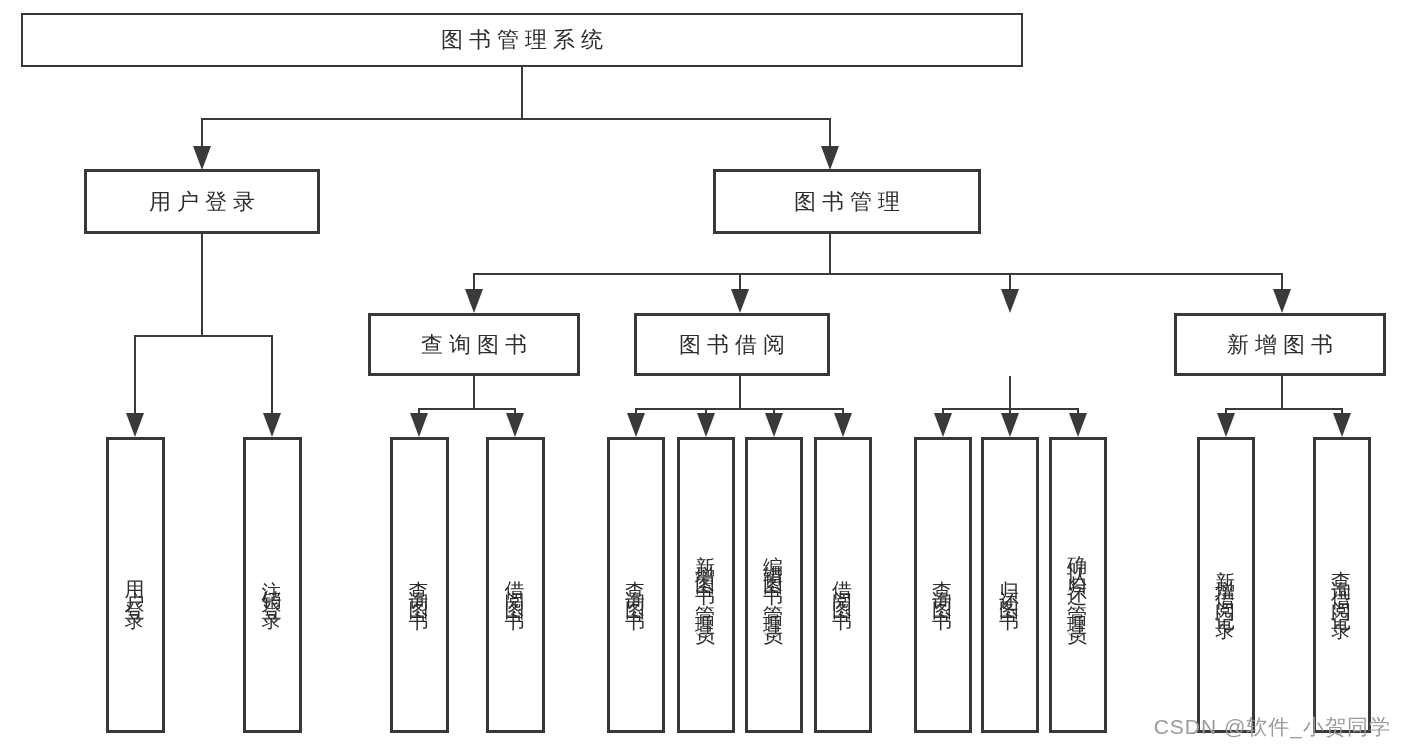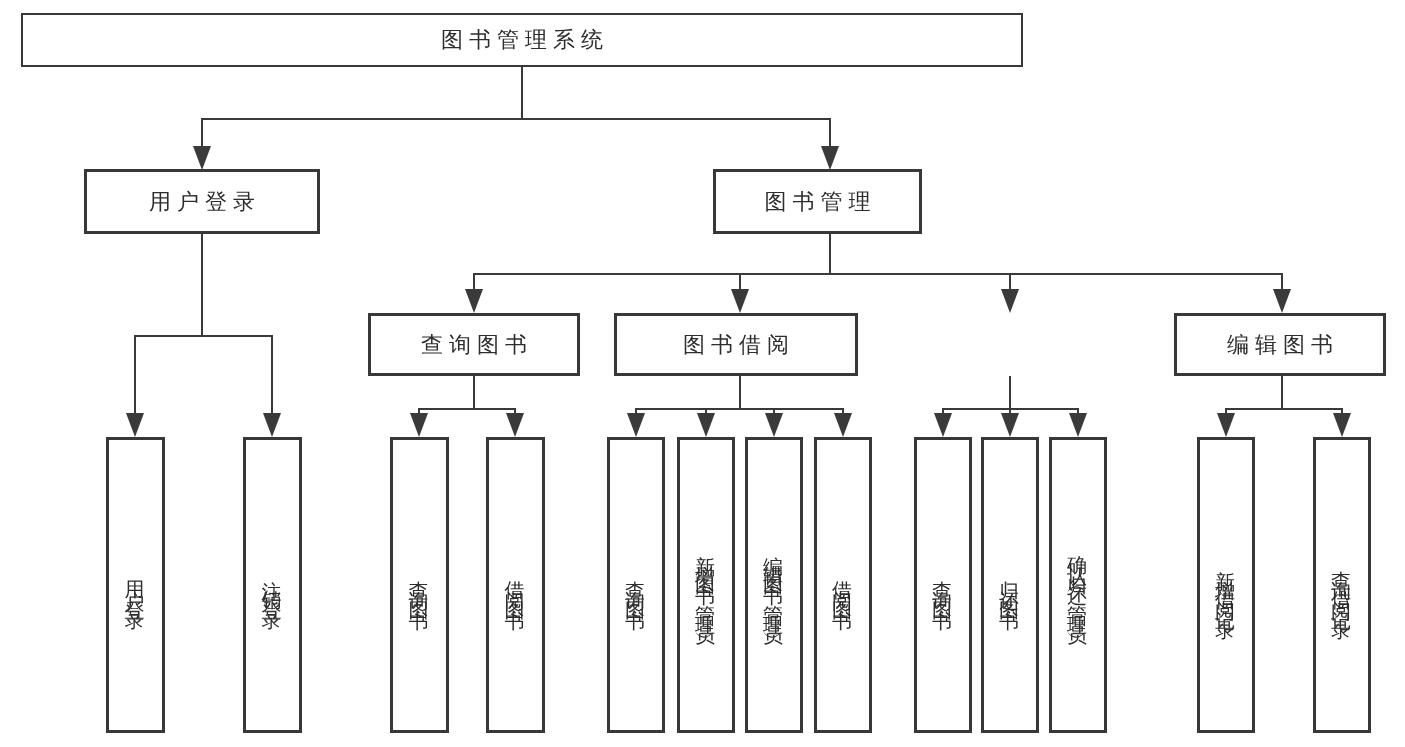--- a/index.html
+++ b/index.html
@@ -101,32 +101,32 @@
   <div class="vline" style="left:1341px;top:408px;height:8px"></div>
   <div class="arrow" style="left:1333px;top:413px"></div>
 
   <div class="box thin" style="left:21px;top:13px;width:1002px;height:54px">
     <span class="hlabel">图书管理系统</span>
   </div>
 
   <div class="box" style="left:84px;top:169px;width:236px;height:65px">
     <span class="hlabel">用户登录</span>
   </div>
-  <div class="box" style="left:713px;top:169px;width:209px;height:65px">
+  <div class="box" style="left:713px;top:169px;width:268px;height:65px">
     <span class="hlabel">图书管理</span>
   </div>
 
   <div class="box" style="left:368px;top:313px;width:212px;height:63px">
     <span class="hlabel">查询图书</span>
   </div>
-  <div class="box" style="left:614px;top:313px;width:244px;height:63px">
+  <div class="box" style="left:634px;top:313px;width:196px;height:63px">
     <span class="hlabel">图书借阅</span>
   </div>
   <div class="box" style="left:1174px;top:313px;width:212px;height:63px">
-    <span class="hlabel">编辑图书</span>
+    <span class="hlabel">新增图书</span>
   </div>
 
   <div class="leaf" style="left:106px;width:59px">
     <span class="vtext">用户登录</span>
   </div>
   <div class="leaf" style="left:243px;width:59px">
     <span class="vtext">注销登录</span>
   </div>
 
   <div class="leaf" style="left:390px;width:59px">
@@ -159,14 +159,15 @@
     <span class="vtext">确认归还（管理员）</span>
   </div>
 
   <div class="leaf" style="left:1197px;width:58px">
     <span class="vtext">新增借阅记录</span>
   </div>
   <div class="leaf" style="left:1313px;width:58px">
     <span class="vtext">查询借阅记录</span>
   </div>
 
+  <div class="watermark">CSDN @软件_小贺同学</div>
 
 </div>
 
 </body></html>

